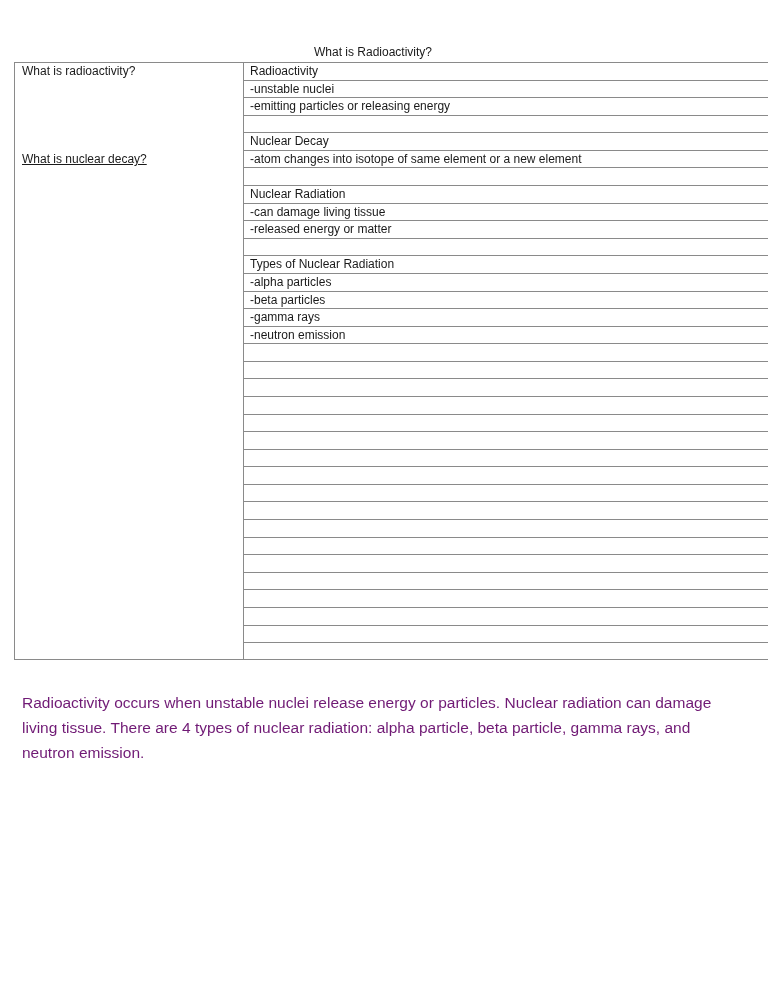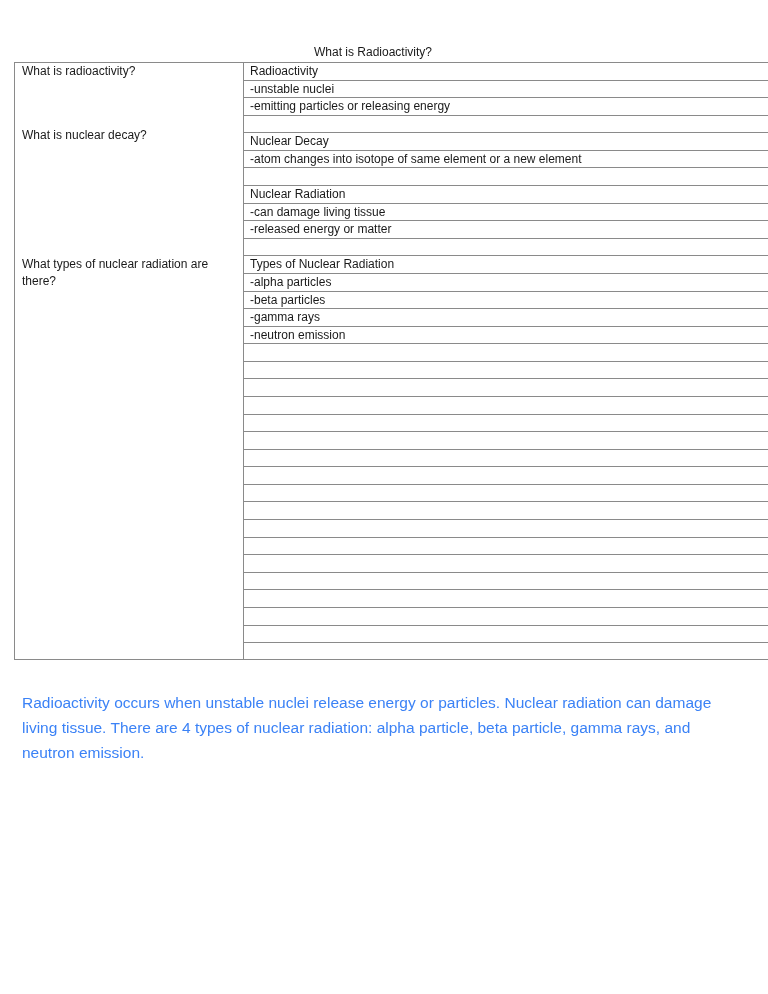--- a/index.html
+++ b/index.html
@@ -29,33 +29,32 @@
     }
     .row {
       height: 17.59px; box-sizing: border-box;
       border-bottom: 1px solid #8a8a8a;
       font-size: 12px; line-height: 17px; padding-left: 6px;
       white-space: nowrap; overflow: hidden;
     }
     .row:last-child { border-bottom: none; }
     .summary {
       position: absolute; top: 690px; left: 22px; width: 720px;
-      font-size: 15.5px; line-height: 25px; color: #3b82f6;
+      font-size: 15.5px; line-height: 25px; color: #701a75;
     }
   </style>
 </head>
 <body>
 
 <div class="heading">What is Radioactivity?</div>
 
 <div class="notes">
   <div class="qcol" id="qcol">
       <div class="q" style="top: 0px;">What is radioactivity?</div>
-      <div class="q" style="top: 64px;">What is nuclear decay?</div>
-      <div class="q" style="top: 193.49px;">What types of nuclear radiation are there?</div>
+      <div class="q" style="top: 88px; text-decoration: underline;">What is nuclear decay?</div>
     </div>
   <div class="acol" id="acol">
       <div class="row">Radioactivity</div>
       <div class="row">-unstable nuclei</div>
       <div class="row">-emitting particles or releasing energy</div>
       <div class="row"></div>
       <div class="row">Nuclear Decay</div>
       <div class="row">-atom changes into isotope of same element or a new element</div>
       <div class="row"></div>
       <div class="row">Nuclear Radiation</div>

